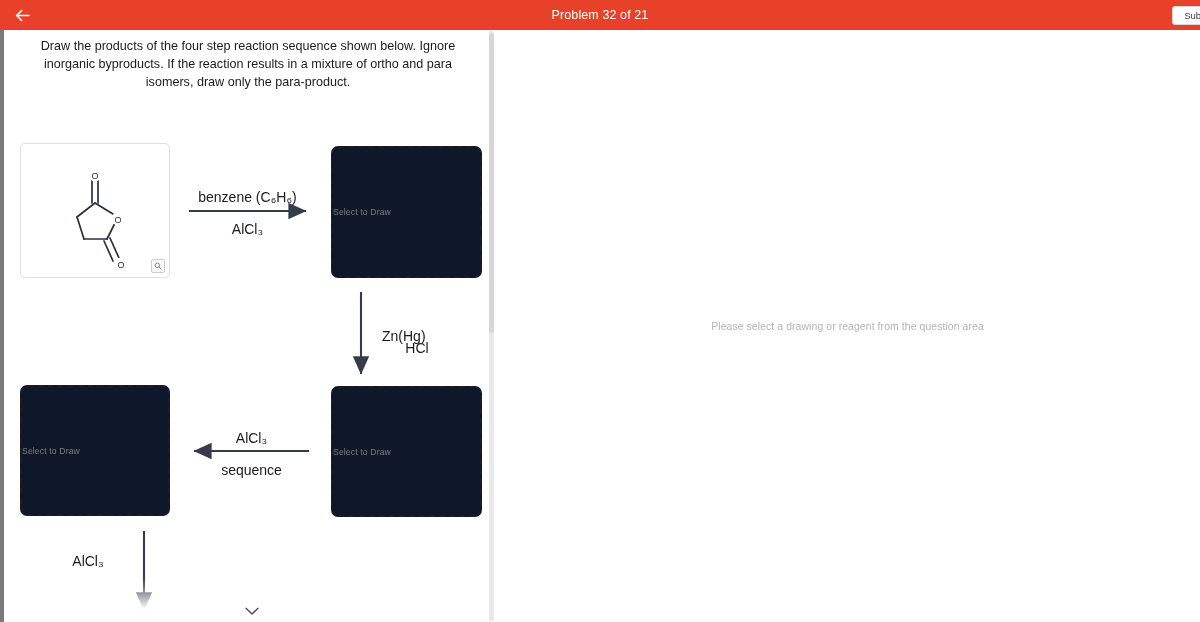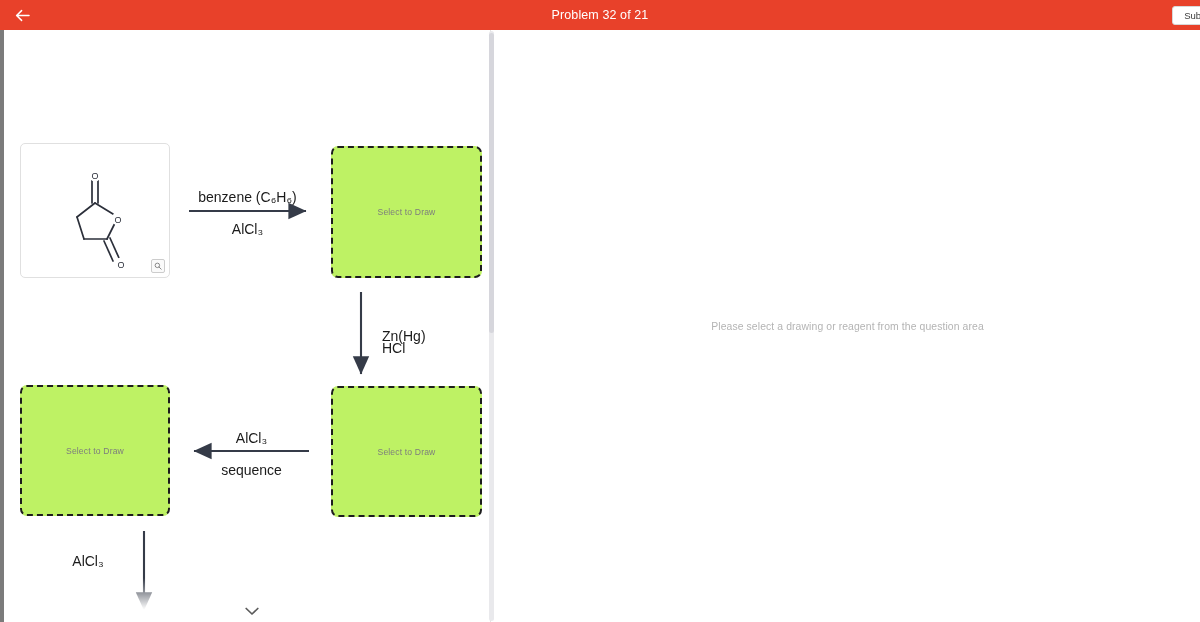--- a/index.html
+++ b/index.html
@@ -70,22 +70,22 @@
   }
   .mol-zoom {
     position: absolute; right: 4px; bottom: 4px; width: 14px; height: 14px;
     border: 1px solid #cccccc; border-radius: 2px; background: #fafafa;
     display: flex; align-items: center; justify-content: center;
     font-size: 8px; color: #7a7a7a; line-height: 1;
   }
 
   .drawbox {
     position: absolute;
-    border: 2px dashed #1d1d1d; border-radius: 7px; background: #bef264;
-    display: flex; align-items: center; justify-content: center;
+    border: 2px dashed #1d1d1d; border-radius: 7px; background: #0f172a;
+    display: flex; align-items: center; justify-content: flex-start;
   }
   .drawbox span { color: #7d7d7d; font-size: 8.6px; letter-spacing: .15px; }
   .db1 { left: 327px; top: 116px; width: 151px; height: 132px; }
   .db2 { left: 327px; top: 356px; width: 151px; height: 131px; }
   .db3 { left: 16px; top: 355px; width: 150px; height: 131px; }
 
   .rx-label {
     position: absolute; color: #1b1b1b; font-size: 14px; white-space: nowrap;
     text-align: center;
   }
@@ -130,20 +130,21 @@
         <path d="M14 6.5 H2.4 M6.6 1.6 L1.6 6.5 L6.6 11.4" stroke="#ffffff" stroke-width="1.5" fill="none" stroke-linecap="round" stroke-linejoin="round"></path>
       </svg>
     </div>
     <div class="submit-btn">Submit</div>
   </div>
 
   <div class="left-rail"></div>
 
   <div class="question-panel">
 
+    <div class="prompt">Draw the products of the four step reaction sequence shown below. Ignore inorganic byproducts. If the reaction results in a mixture of ortho and para isomers, draw only the para-product.</div>
 
     <div class="canvas">
 
       <div class="mol-box">
         <svg width="148" height="133" viewBox="0 0 148 133">
 
           <path d="M74,59 L56,73" stroke="#2b2f3a" stroke-width="1.7" fill="none" stroke-linecap="round"></path>
           <path d="M56,73 L63,95" stroke="#2b2f3a" stroke-width="1.7" fill="none" stroke-linecap="round"></path>
           <path d="M63,95 L86,95" stroke="#2b2f3a" stroke-width="1.7" fill="none" stroke-linecap="round"></path>
           <path d="M86,95 L94,79" stroke="#2b2f3a" stroke-width="1.7" fill="none" stroke-linecap="round"></path>
@@ -189,21 +190,21 @@
 
         <line x1="305" y1="421" x2="190" y2="421" stroke="#353b48" stroke-width="2.1" marker-end="url(#ah-l)"></line>
 
         <line x1="140" y1="501" x2="140" y2="580" stroke="#353b48" stroke-width="2.1" marker-end="url(#ah-d)"></line>
       </svg>
 
       <div class="rx-label" style="left:185px; top:159px; width:117px;">benzene (C₆H₆)</div>
       <div class="rx-label" style="left:185px; top:191px; width:117px;">AlCl₃</div>
 
       <div class="rx-label" style="left:378px; top:298px; width:70px; text-align:left;">Zn(Hg)</div>
-      <div class="rx-label" style="left:378px; top:310px; width:70px; text-align:left;">HCl</div>
+      <div class="rx-label" style="left:378px; top:310px; width:70px; text-align:center;">HCl</div>
 
       <div class="rx-label" style="left:190px; top:400px; width:115px;">AlCl₃</div>
       <div class="rx-label" style="left:190px; top:432px; width:115px;">sequence</div>
 
       <div class="rx-label" style="left:52px; top:523px; width:64px;">AlCl₃</div>
 
       <div class="drawbox db1">
         <span>Select to Draw</span>
       </div>
       <div class="drawbox db2">

